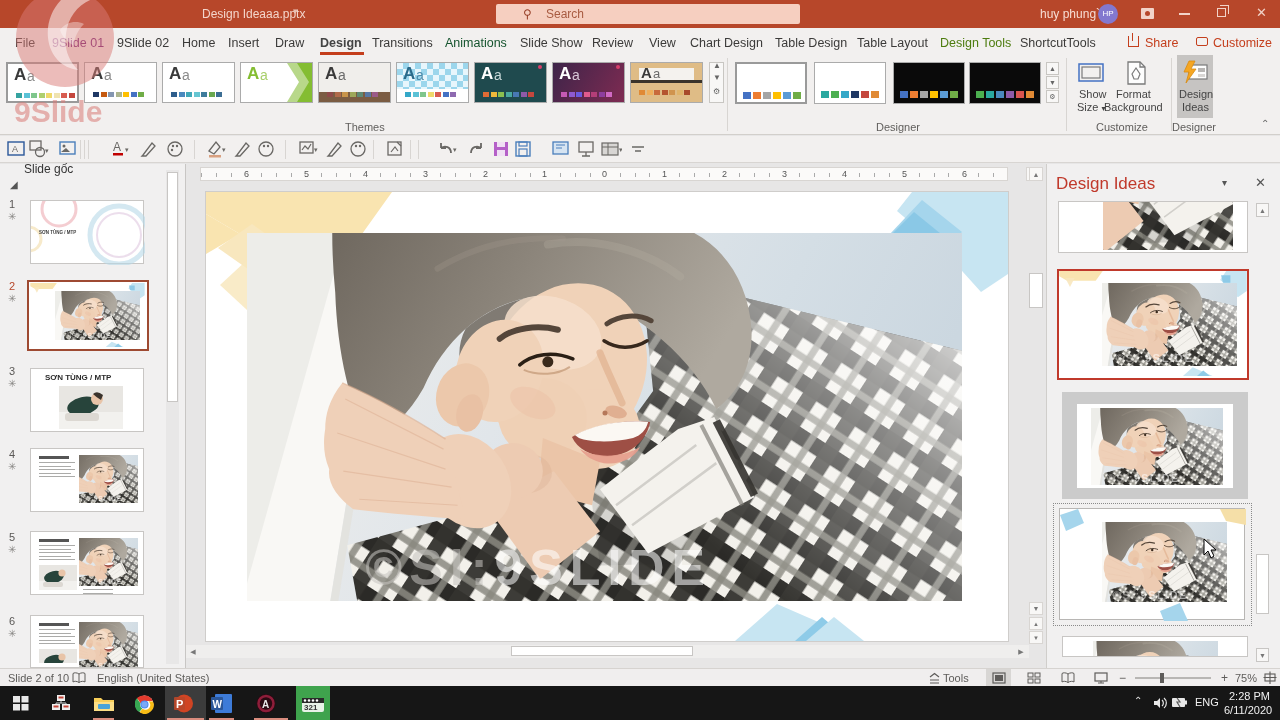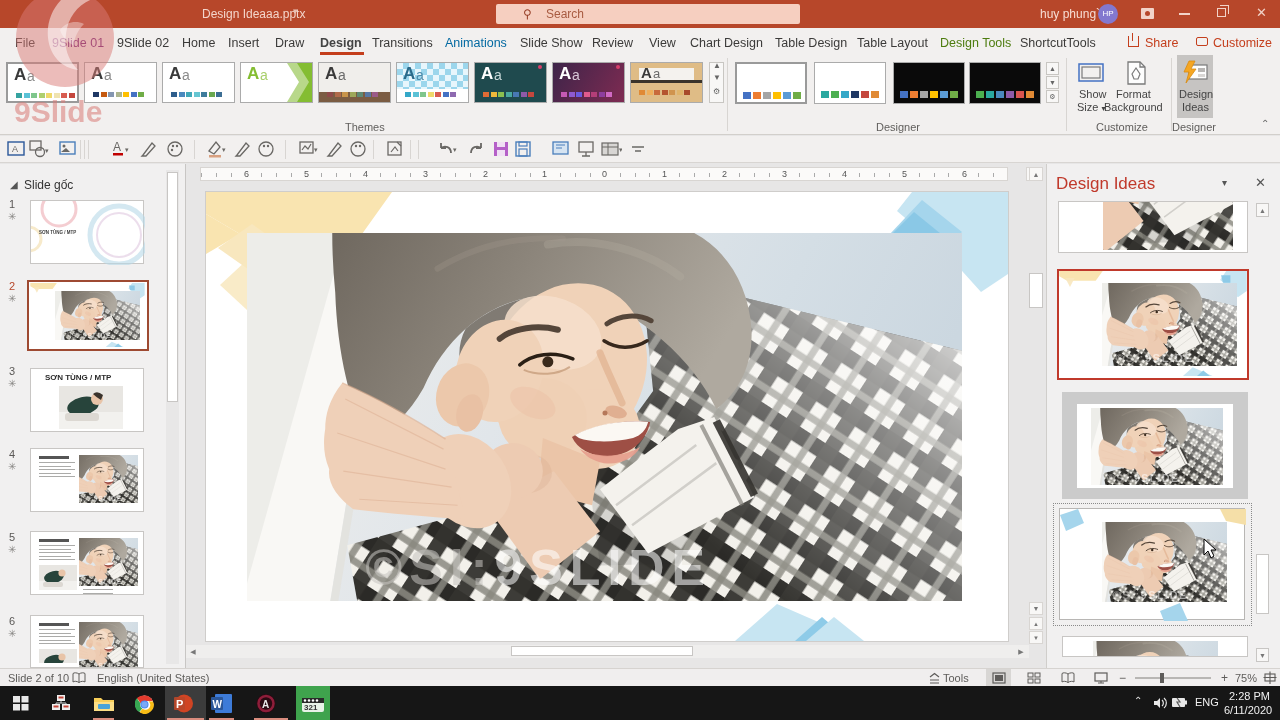--- a/index.html
+++ b/index.html
@@ -25,21 +25,21 @@
 </div>
 <div class="abs" style="left:0;top:28px;width:1280px;height:27px;background:#F2F0EF">
 <span class="abs" style="left:15px;top:8px;font-size:12.5px;color:#3B3A39">File</span>
     <span class="abs" style="left:52px;top:8px;font-size:12.5px;color:#701a75">9Slide 01</span>
     <span class="abs" style="left:117px;top:8px;font-size:12.5px;color:#3B3A39">9Slide 02</span>
     <span class="abs" style="left:182px;top:8px;font-size:12.5px;color:#3B3A39">Home</span>
     <span class="abs" style="left:228px;top:8px;font-size:12.5px;color:#3B3A39">Insert</span>
     <span class="abs" style="left:275px;top:8px;font-size:12.5px;color:#3B3A39">Draw</span>
     <span class="abs" style="left:320px;top:8px;font-size:12.5px;color:#3B3A39;font-weight:bold;color:#444">Design</span>
     <span class="abs" style="left:372px;top:8px;font-size:12.5px;color:#3B3A39">Transitions</span>
-    <span class="abs" style="left:445px;top:8px;font-size:12.5px;color:#0369a1">Animations</span>
+    <span class="abs" style="left:445px;top:8px;font-size:12.5px;color:#14532d">Animations</span>
     <span class="abs" style="left:520px;top:8px;font-size:12.5px;color:#3B3A39">Slide Show</span>
     <span class="abs" style="left:592px;top:8px;font-size:12.5px;color:#3B3A39">Review</span>
     <span class="abs" style="left:649px;top:8px;font-size:12.5px;color:#3B3A39">View</span>
     <span class="abs" style="left:690px;top:8px;font-size:12.5px;color:#3B3A39">Chart Design</span>
     <span class="abs" style="left:775px;top:8px;font-size:12.5px;color:#3B3A39">Table Design</span>
     <span class="abs" style="left:857px;top:8px;font-size:12.5px;color:#3B3A39">Table Layout</span>
     <span class="abs" style="left:940px;top:8px;font-size:12.5px;color:#4d7c0f">Design Tools</span>
     <span class="abs" style="left:1020px;top:8px;font-size:12.5px;color:#3B3A39">ShortcutTools</span>
 <div class="abs" style="left:320px;top:24px;width:44px;height:3px;background:#C43E1C"></div>
 <div class="abs" style="left:1128px;top:8px;width:11px;height:11px;border:1.2px solid #C43E1C;border-top:none"></div>
@@ -460,21 +460,21 @@
 <div class="abs" style="left:1029px;top:273px;width:14px;height:35px;background:#FFFFFF;border:1px solid #C8C6C4"></div>
 <div class="abs" style="left:1029px;top:602px;width:14px;height:13px;border:1px solid #D8D5D2;background:#F8F7F6;font-size:7px;color:#777;text-align:center;line-height:12px">▼</div>
 <div class="abs" style="left:1029px;top:617px;width:14px;height:13px;border:1px solid #D8D5D2;background:#F8F7F6;font-size:6px;color:#777;text-align:center;line-height:12px">▲</div>
 <div class="abs" style="left:1029px;top:631px;width:14px;height:13px;border:1px solid #D8D5D2;background:#F8F7F6;font-size:6px;color:#777;text-align:center;line-height:12px">▼</div>
 <div class="abs" style="left:186px;top:645px;width:843px;height:13px;background:#EFEEED">
 <div class="abs" style="left:2px;top:1px;width:10px;height:11px;font-size:7px;color:#777;text-align:center;line-height:11px">◀</div>
 <div class="abs" style="left:325px;top:1px;width:182px;height:10px;background:#FFFFFF;border:1px solid #C8C6C4"></div>
 <div class="abs" style="left:830px;top:1px;width:10px;height:11px;font-size:7px;color:#777;text-align:center;line-height:11px">▶</div>
 </div>
 <span class="abs" style="left:10px;top:179px;font-size:10px;color:#555">◢</span>
-<span class="abs" style="left:24px;top:178px;font-size:12px;color:#333">Slide gốc</span>
+<span class="abs" style="left:24px;top:162px;font-size:12px;color:#333">Slide gốc</span>
 <span class="abs" style="left:9px;top:198px;font-size:11px;color:#5A5856">1</span>
 <span class="abs" style="left:8px;top:211px;font-size:10px;color:#8A8886">✳</span>
 <div class="abs" style="left:30px;top:200px;width:114px;height:64px;background:#fff;border:1px solid #C8C6C4">
 <svg width="114" height="64" style="position:absolute;left:0;top:0">
 <circle cx="28" cy="8" r="17" fill="none" stroke="#EFB8BE" stroke-width="3" opacity="0.7"></circle>
 <circle cx="88" cy="34" r="29" fill="none" stroke="#B8D8E8" stroke-width="5" opacity="0.6"></circle>
 <circle cx="88" cy="34" r="22" fill="none" stroke="#E0C8E0" stroke-width="2" opacity="0.6"></circle>
 <circle cx="-2" cy="38" r="12" fill="none" stroke="#F2DCA8" stroke-width="3" opacity="0.6"></circle>
 <text x="8" y="33" font-size="4.5" font-weight="bold" fill="#3A3A3A">SƠN TÙNG / MTP</text>
 </svg>

